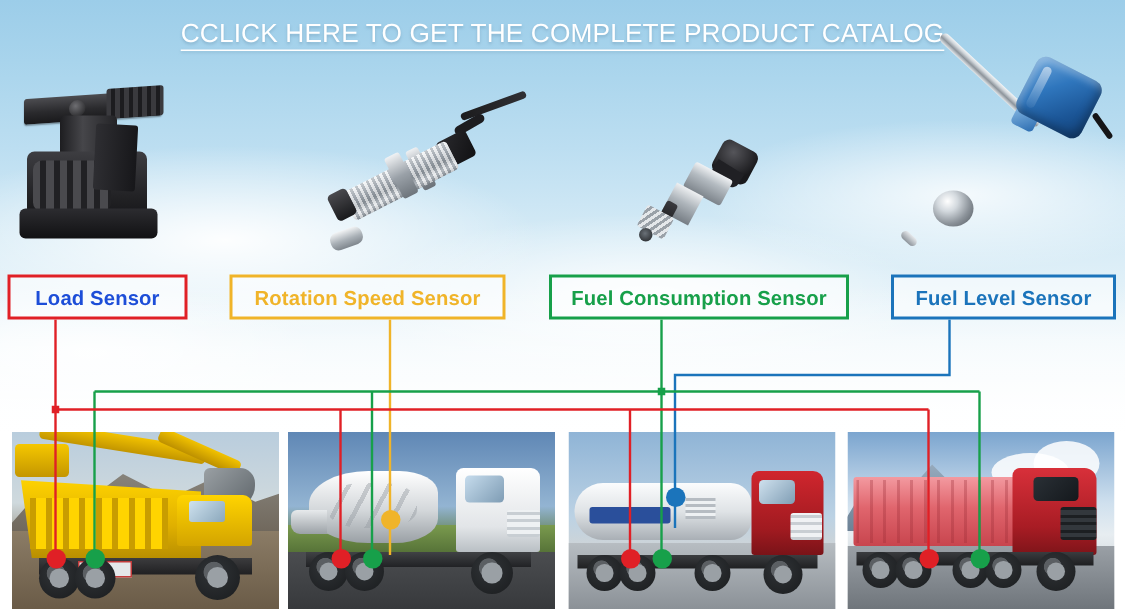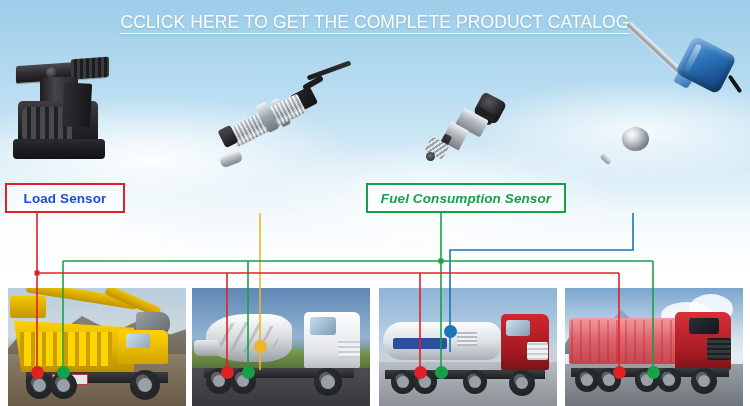--- a/index.html
+++ b/index.html
@@ -202,21 +202,21 @@
   }
 
   
   .chip {
     position:absolute; background:rgba(255,255,255,.55);
     border:2px solid #000; display:flex; align-items:center; justify-content:center;
     font-size:13.5px; font-weight:bold; white-space:nowrap; letter-spacing:.1px;
   }
   #chip-load { left:5px;   top:183px; width:120px; height:30px; border-color:#e02026; color:#1d4ed8; }
   #chip-rot  { left:153px; top:183px; width:184px; height:30px; border-color:#f0b429; color:#f0b429; }
-  #chip-fc   { left:366px; top:183px; width:200px; height:30px; border-color:#17a04a; color:#17a04a;font-style:italic; }
+  #chip-fc   { left:366px; top:183px; width:200px; height:30px; border-color:#17a04a; color:#17a04a; }
   #chip-fl   { left:594px; top:183px; width:150px; height:30px; border-color:#1b74bb; color:#1b74bb; }
 
   
   #wiring { position:absolute; left:0; top:0; width:750px; height:406px; }
 
   
   .photos { position:absolute; left:0; top:288px; width:750px; height:118px; background:#ffffff; }
   .photo { position:absolute; top:0; height:118px; overflow:hidden; }
   #photo1 { left:8px;   width:178px; }
   #photo2 { left:192px; width:178px; }
@@ -417,17 +417,23 @@
   <div class="dot r" style="left:414px;top:366px;width:13px;height:13px;"></div>
   <div class="dot g" style="left:435px;top:366px;width:13px;height:13px;"></div>
   <div class="dot b" style="left:444px;top:325px;width:13px;height:13px;"></div>
 
   <div class="dot r" style="left:613px;top:366px;width:13px;height:13px;"></div>
   <div class="dot g" style="left:647px;top:366px;width:13px;height:13px;"></div>
 
   <div class="chip" id="chip-load">
     <span>Load Sensor</span>
   </div>
+  <div class="chip" id="chip-rot">
+    <span>Rotation Speed Sensor</span>
+  </div>
   <div class="chip" id="chip-fc">
     <span>Fuel Consumption Sensor</span>
   </div>
+  <div class="chip" id="chip-fl">
+    <span>Fuel Level Sensor</span>
+  </div>
 
 </div>
 
 </body></html>

